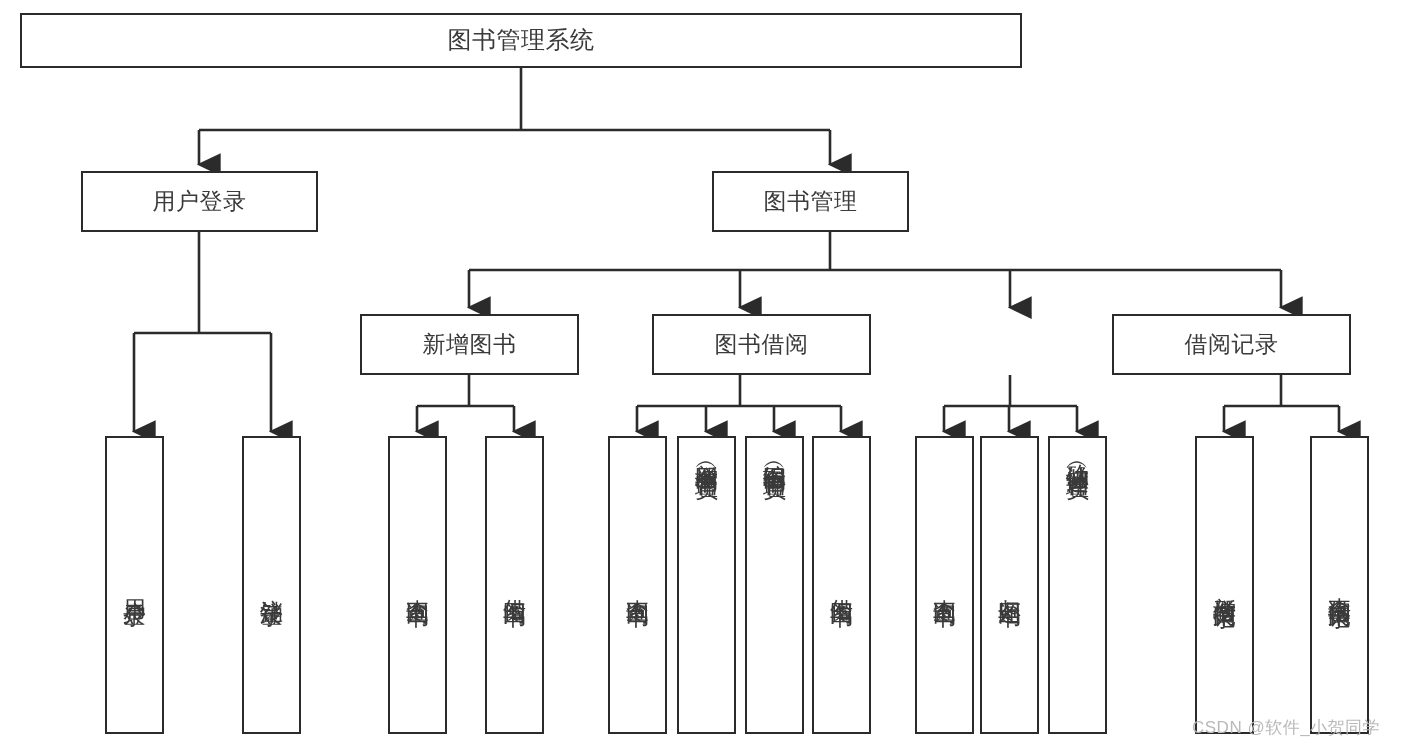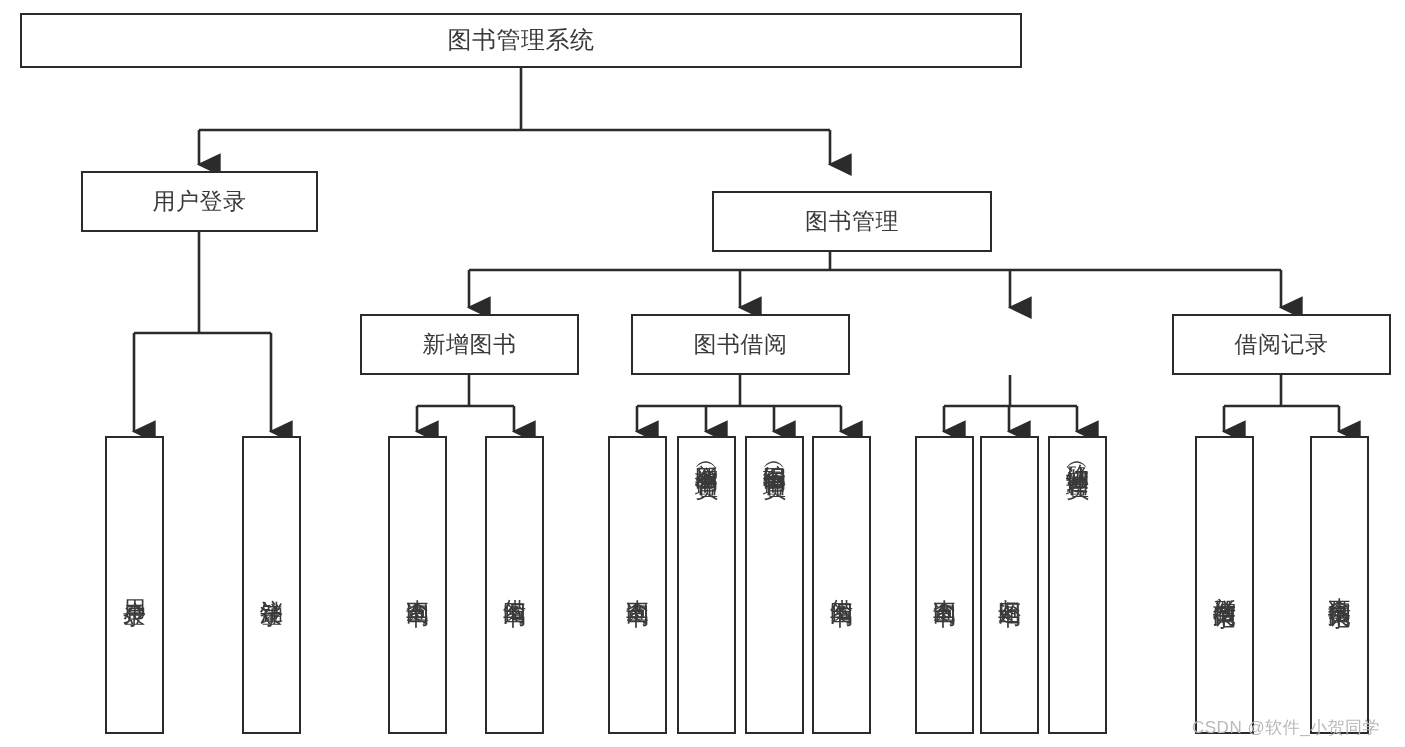--- a/index.html
+++ b/index.html
@@ -136,34 +136,34 @@
   </svg>
 
   <div class="node h root" style="left:20px; top:13px; width:1002px; height:55px;">
     <span class="node-label">图书管理系统</span>
   </div>
 
   <div class="node h" style="left:81px; top:171px; width:237px; height:61px;">
     <span class="node-label">用户登录</span>
   </div>
 
-  <div class="node h" style="left:712px; top:171px; width:280px; height:61px;margin-top:20px;">
+  <div class="node h" style="left:712px; top:171px; width:197px; height:61px;">
     <span class="node-label">图书管理</span>
   </div>
 
   <div class="node h" style="left:360px; top:314px; width:219px; height:61px;">
     <span class="node-label">新增图书</span>
   </div>
 
-  <div class="node h" style="left:631px; top:314px; width:219px; height:61px;">
+  <div class="node h" style="left:652px; top:314px; width:219px; height:61px;">
     <span class="node-label">图书借阅</span>
   </div>
 
 
-  <div class="node h" style="left:1172px; top:314px; width:219px; height:61px;">
+  <div class="node h" style="left:1112px; top:314px; width:239px; height:61px;">
     <span class="node-label">借阅记录</span>
   </div>
 
   <div class="node v mid" style="left:105px; top:436px; width:59px; height:298px;">
     <span class="node-label">用户登录</span>
   </div>
 
   <div class="node v mid" style="left:242px; top:436px; width:59px; height:298px;">
     <span class="node-label">注销登录</span>
   </div>

